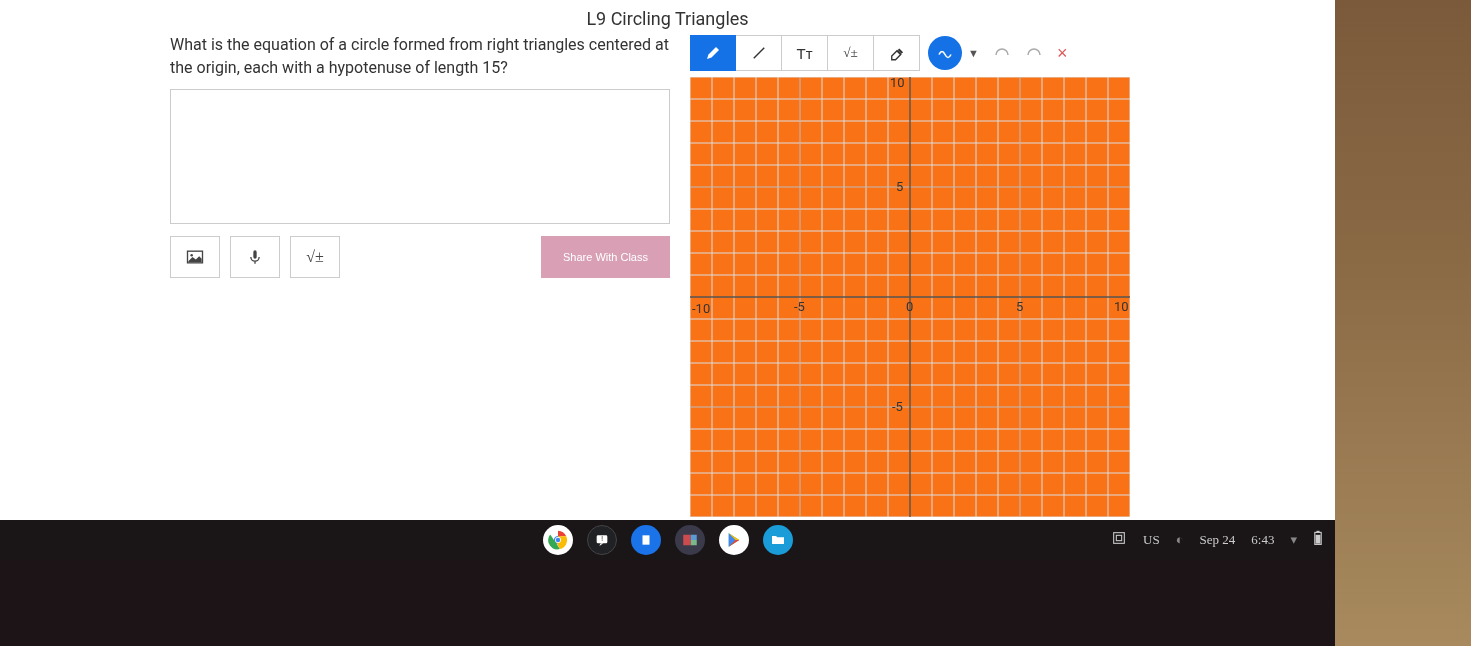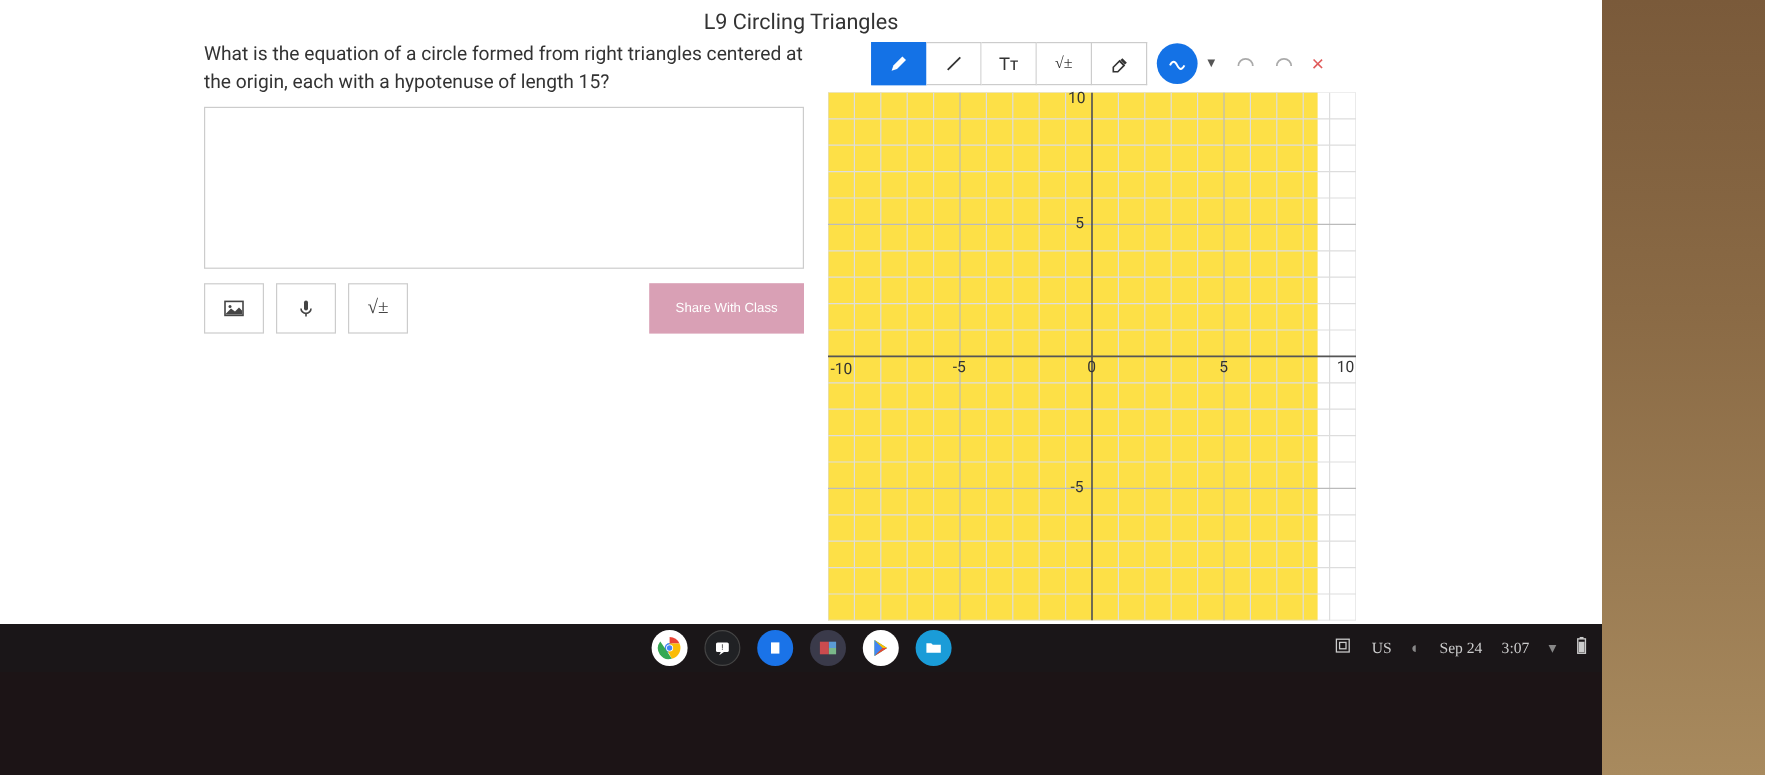--- a/index.html
+++ b/index.html
@@ -72,21 +72,20 @@
     font-size: 11px;
     cursor: pointer;
   }
   .right-col { flex: 1; }
   .draw-toolbar {
     display: flex;
     align-items: center;
     height: 40px;
     margin-bottom: 4px;
     gap: 0;
-    margin-left: 36px;
   }
   .draw-tool {
     width: 46px;
     height: 36px;
     border: 1px solid #ccc;
     background: #fff;
     display: flex;
     align-items: center;
     justify-content: center;
     cursor: pointer;
@@ -117,23 +116,23 @@
   .extra-btn {
     color: #888;
     cursor: pointer;
     font-size: 14px;
     background: none; border: none;
   }
   .close-btn { color: #e05a5a; font-size: 18px; }
   .dropdown-caret { color:#555; font-size:11px; }
   .grid-wrap {
     position: relative;
-    width: 408px;
+    width: 440px;
     height: 440px;
-    background: #fde047;
+    background: #f97316;
   }
   .grid-wrap svg { position:absolute; top:0; left:0; }
   .axis-label {
     position: absolute;
     font-size: 13px;
     color: #333;
   }
   
   .taskbar {
     position: absolute;
@@ -390,21 +389,21 @@
   <div class="task-right">
     <span>
       <svg width="16" height="16" viewBox="0 0 24 24">
           <rect x="4" y="4" width="16" height="16" fill="none" stroke="#ccc" stroke-width="1.6"></rect>
           <rect x="8" y="8" width="8" height="8" fill="none" stroke="#ccc" stroke-width="1.6"></rect>
         </svg>
     </span>
     <span>US</span>
     <span style="color:#888;">◐</span>
     <span>Sep 24</span>
-    <span>3:07</span>
+    <span>6:43</span>
     <span style="color:#888;">▾</span>
     <span>
       <svg width="10" height="16" viewBox="0 0 12 20">
           <rect x="2" y="3" width="8" height="15" fill="none" stroke="#ccc" stroke-width="1.4"></rect>
           <rect x="4" y="1" width="4" height="2" fill="#ccc"></rect>
           <rect x="3" y="6" width="6" height="11" fill="#ccc"></rect>
         </svg>
     </span>
   </div>
 </div>

